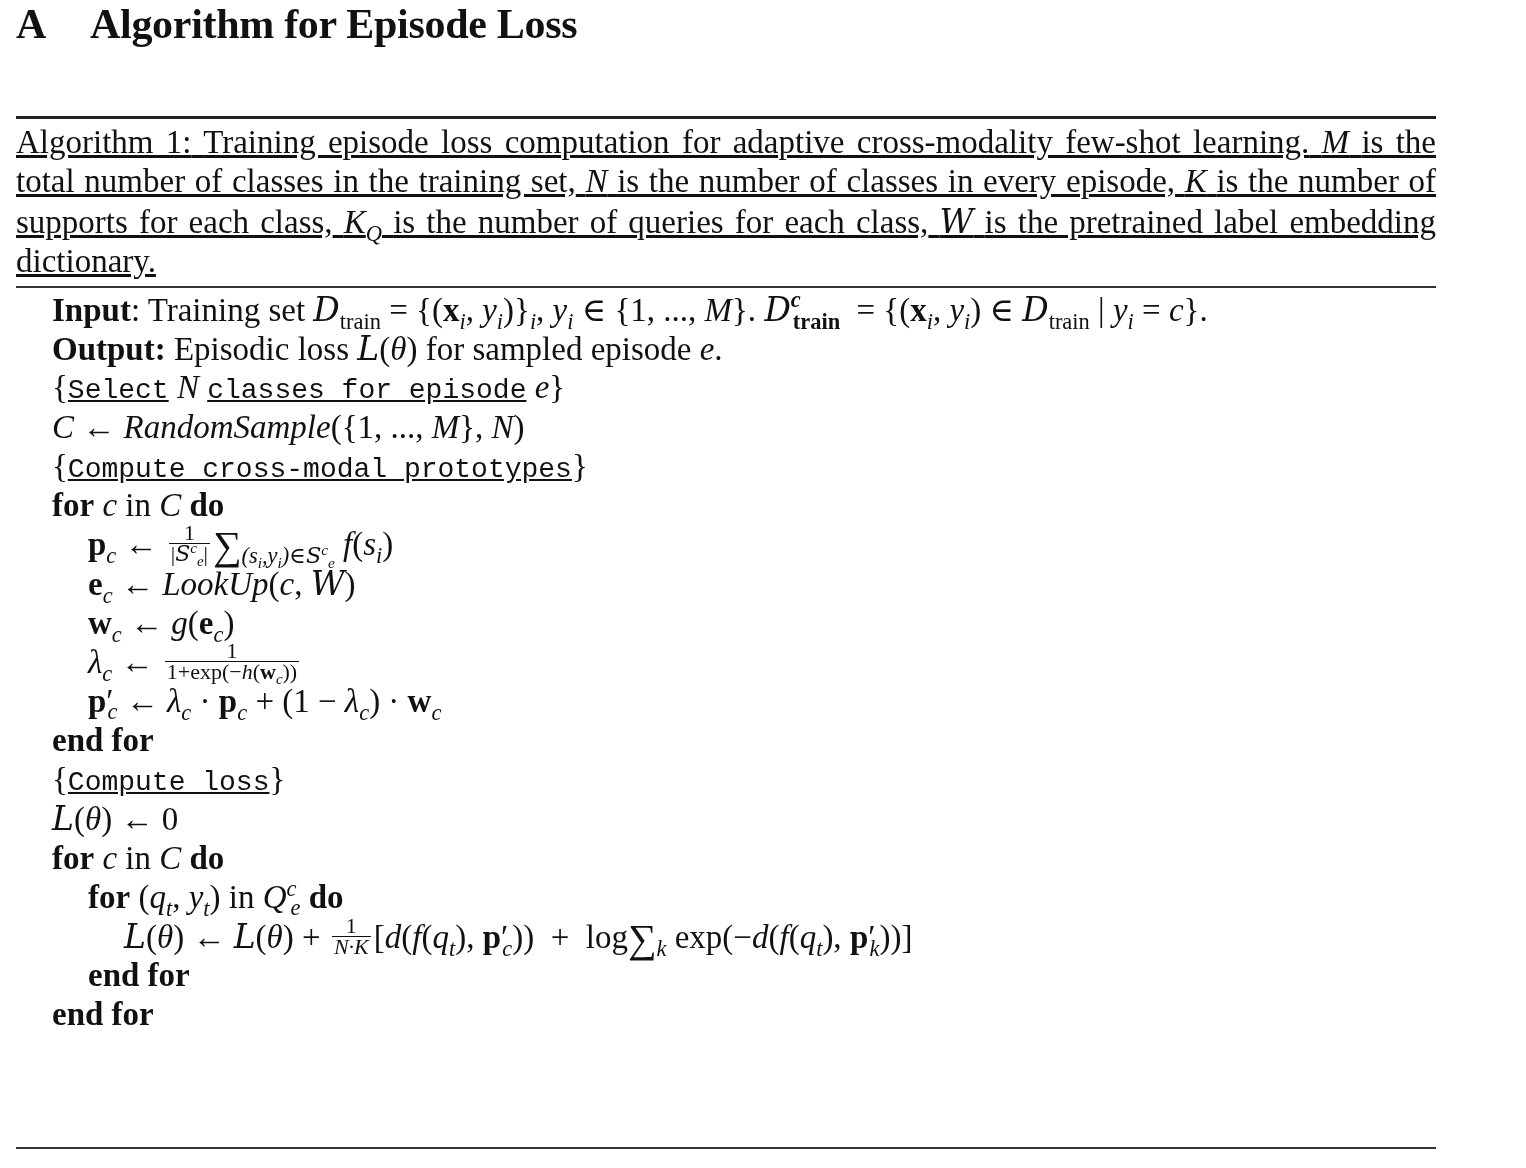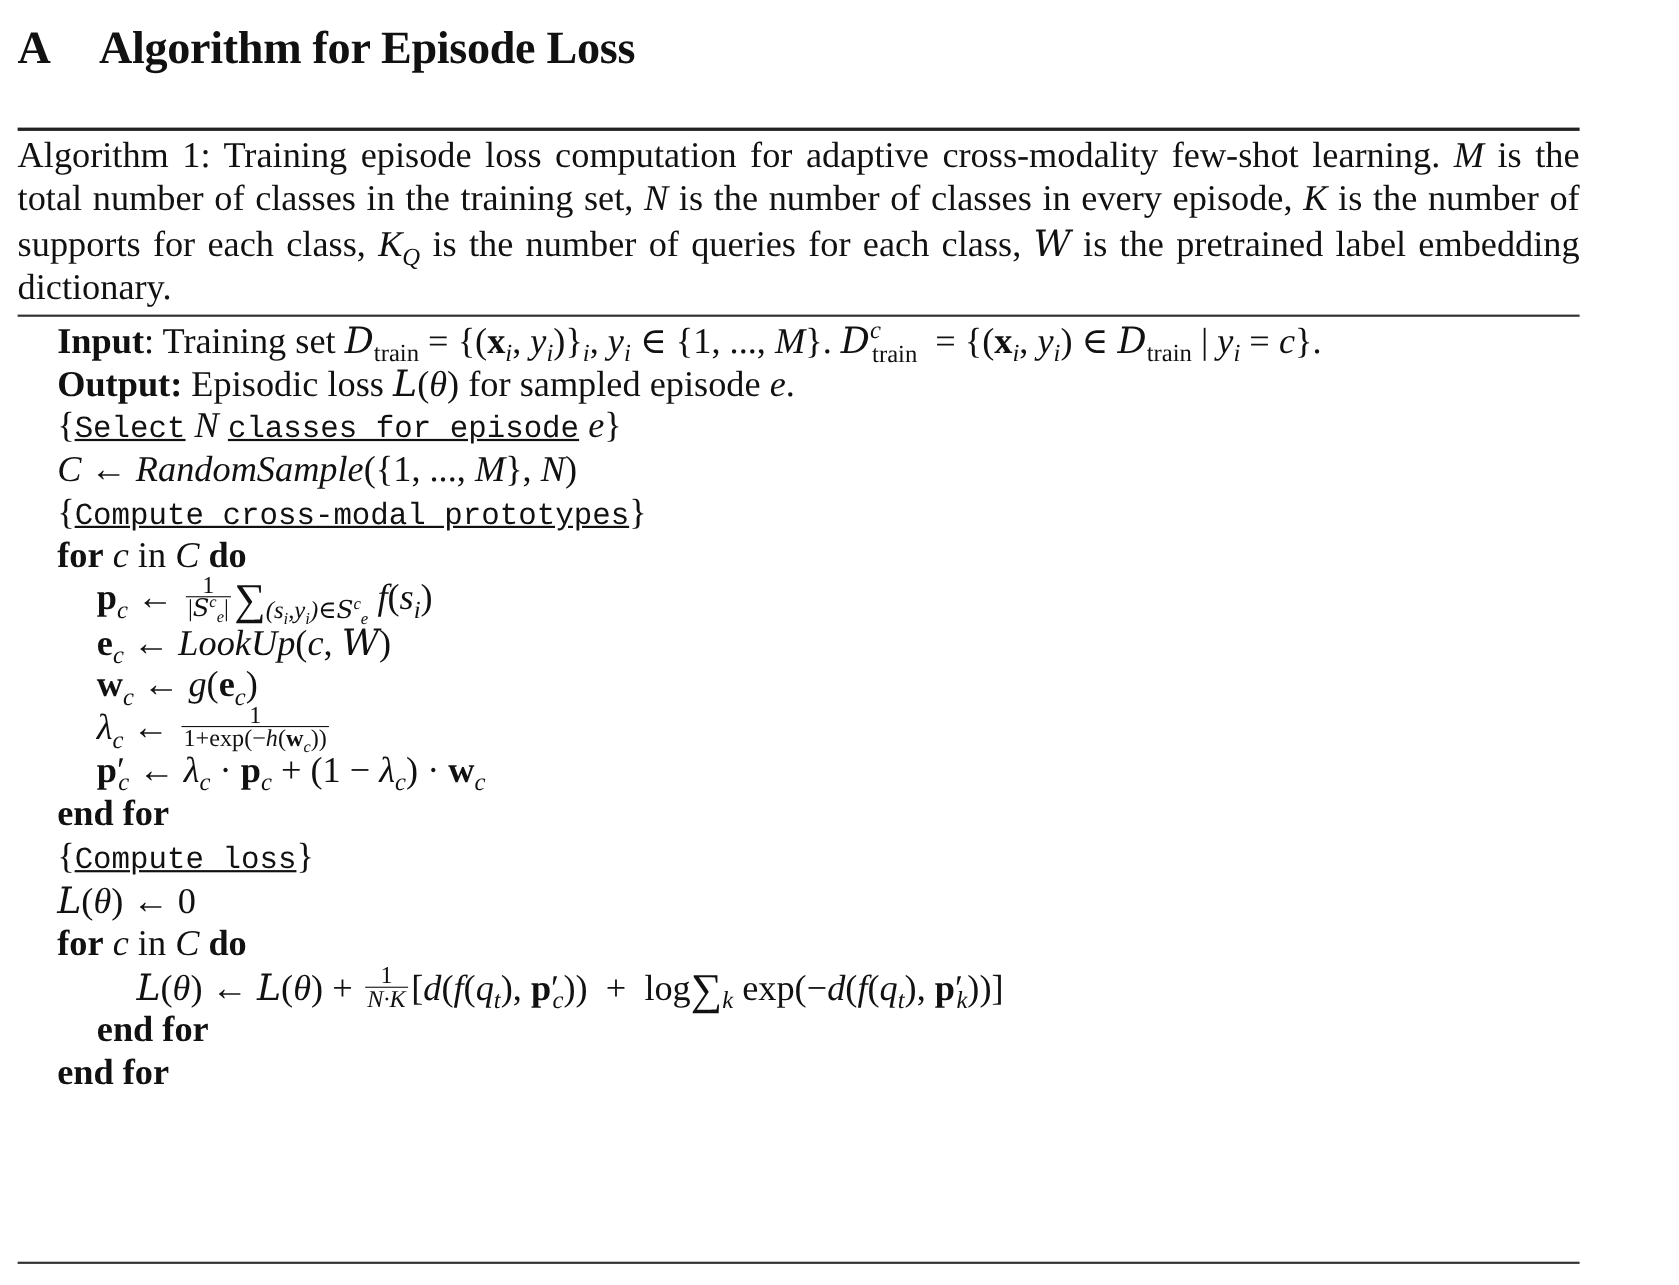--- a/index.html
+++ b/index.html
@@ -1,38 +1,39 @@
 <!DOCTYPE html>
 <html><head>
 <meta charset="utf-8">
 <style>
   html, body { margin: 0; padding: 0; background: #ffffff; }
   body {
     width: 1526px; height: 1168px; position: relative; overflow: hidden;
     font-family: "Liberation Serif", "DejaVu Serif", serif; color: #111;
   }
   .heading {
-    position: absolute; left: 16px; top: 20px; margin: 0;
+    position: absolute; left: 16px; top: 0; margin: 0;
     font-size: 42px; font-weight: bold; letter-spacing: -0.3px;
   }
   .heading .num { display: inline-block; width: 74px; }
   .rule { position: absolute; left: 16px; width: 1420px; background: #222; }
   .rule.top { top: 116px; height: 3px; }
   .rule.mid { top: 286px; height: 2px; background: #333; }
   .rule.bot { top: 1147px; height: 2px; background: #333; }
   .caption {
     position: absolute; left: 16px; top: 123px; width: 1420px;
     font-size: 33px; line-height: 39.3px; text-align: justify;
     text-align-last: left;
+    text-decoration: underline;
   }
   .m { font-style: italic; }
   .tt { font-family: "Liberation Mono", "DejaVu Sans Mono", monospace; font-size: 28px; text-decoration: underline; }
   .kw { font-weight: bold; text-align: center; }
   sub, sup { font-size: 68%; line-height: 0; }
-  .sub-up { font-size: 68%; line-height: 0; position: relative; top: 8px; }
+  .sub-up { font-size: 68%; line-height: 0; position: relative; top: 8px; font-weight: bold; }
   .body { position: absolute; left: 52px; top: 290px; width: 1390px; }
   .line {
     height: 39.2px; line-height: 39.2px; font-size: 33px; white-space: nowrap;
   }
   .ind1 { padding-left: 36px; }
   .ind2 { padding-left: 72px; }
   .frac {
     display: inline-flex; flex-direction: column; vertical-align: middle;
     text-align: center; font-size: 22px; line-height: 20px; margin: 0 3px;
     position: relative; top: -4px;
@@ -131,20 +132,23 @@
   </div>
 
   <div class="line">
     <span class="cal">L</span>(<span class="m">θ</span>) ← 0
   </div>
 
   <div class="line">
     <span class="kw">for</span> <span class="m">c</span> <span>in</span> <span class="m">C</span> <span class="kw">do</span>
   </div>
 
+  <div class="line ind1">
+    <span class="kw">for</span> (<span class="m">q</span><sub class="m">t</sub>, <span class="m">y</span><sub class="m">t</sub>) <span>in</span> <span class="m">Q</span><sup class="m">c</sup><sub class="m" style="margin-left:-6px;">e</sub> <span class="kw">do</span>
+  </div>
 
   <div class="line ind2">
     <span class="cal">L</span>(<span class="m">θ</span>) ← <span class="cal">L</span>(<span class="m">θ</span>) + <span class="frac">
         <span class="num">1</span>
         <span class="den m">N·K</span>
       </span>[<span class="m">d</span>(<span class="m">f</span>(<span class="m">q</span><sub class="m">t</sub>), <b>p</b>′<sub class="m" style="margin-left:-6px;">c</sub>)) &nbsp;+ &nbsp;<span>log</span><span class="big">∑</span><sub class="m">k</sub> <span>exp</span>(−<span class="m">d</span>(<span class="m">f</span>(<span class="m">q</span><sub class="m">t</sub>), <b>p</b>′<sub class="m" style="margin-left:-6px;">k</sub>))]
   </div>
 
   <div class="line ind1">
     <span class="kw">end for</span>

